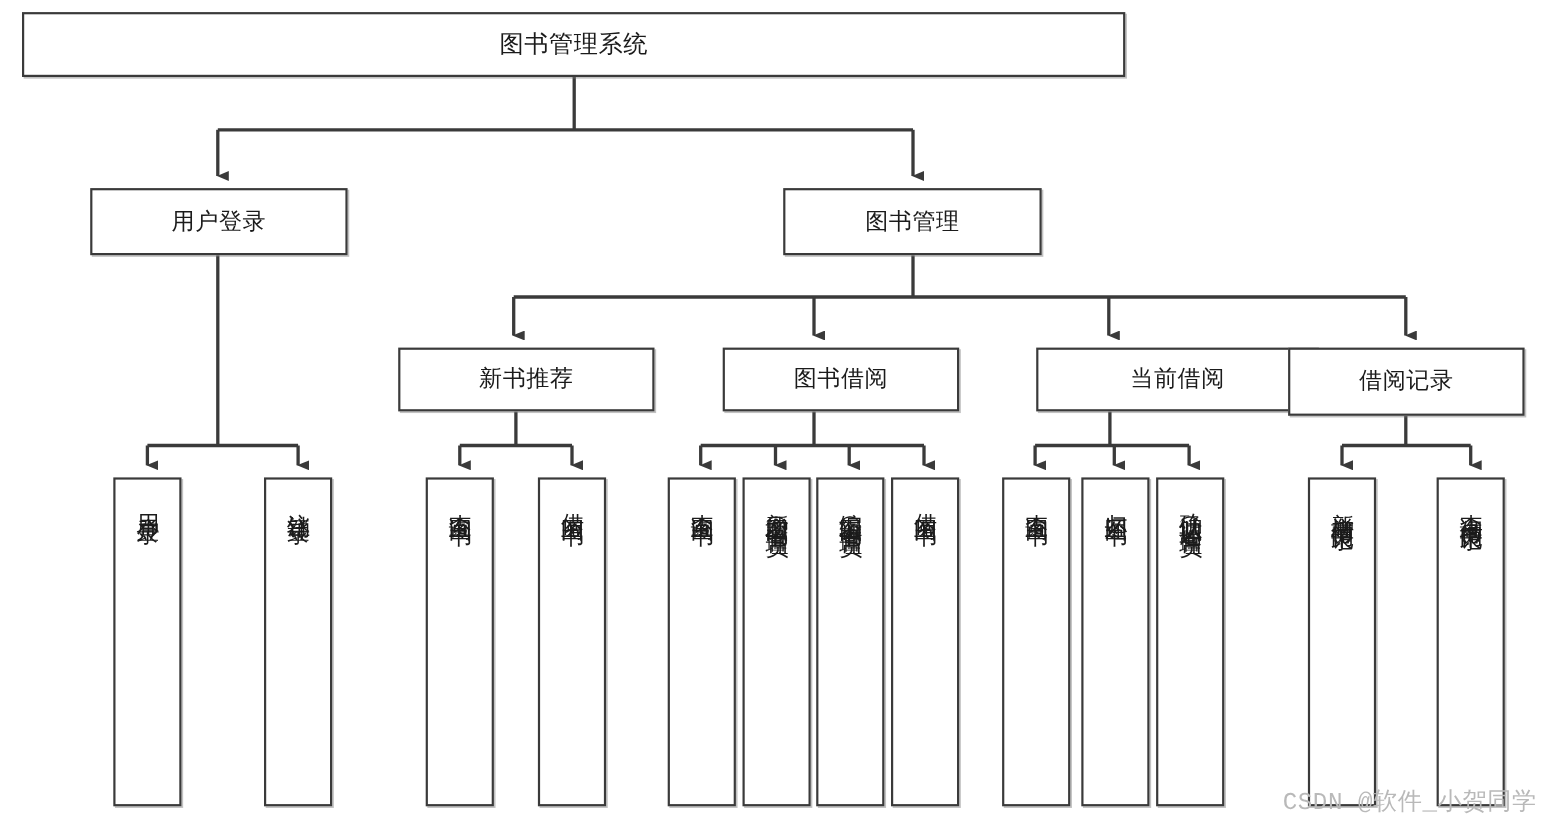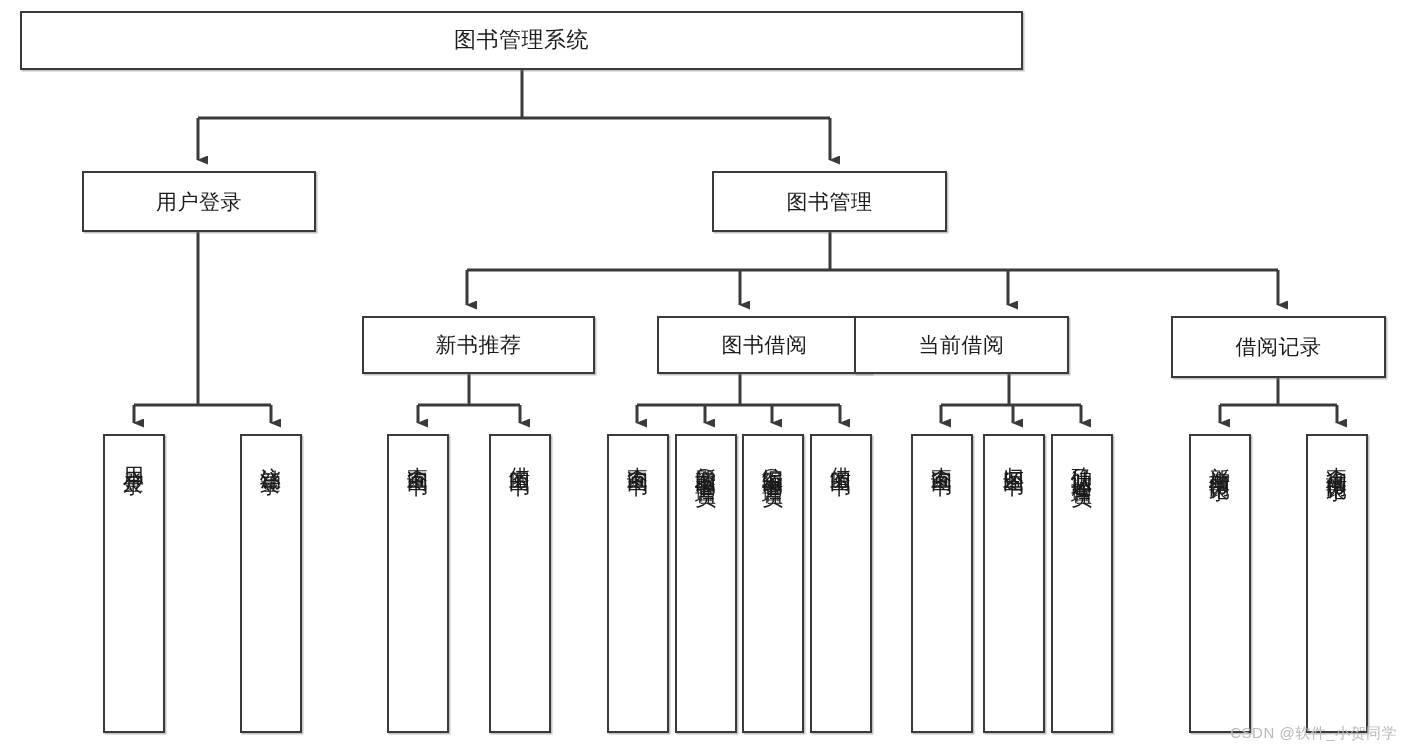--- a/index.html
+++ b/index.html
@@ -34,25 +34,26 @@
   .node.vert .label{
     writing-mode:vertical-rl;
     text-orientation:upright;
     font-size:21px;
     letter-spacing:3px;
     line-height:1;
   }
   #watermark{
     position:absolute;
     right:8px;bottom:4px;
-    font-size:15px;
+    font-size:22px;
     color:#b9b9b9;
     letter-spacing:.5px;
     user-select:none;
     white-space:pre;
+    font-family:Liberation Mono, monospace;
   }
 </style>
 </head>
 <body>
 
 <div id="diagram-root">
 
   <svg id="wires" viewBox="0 0 1405 747" aria-hidden="true">
     <defs>
       <marker id="arrowhead" markerWidth="9" markerHeight="11" refX="4.5" refY="10" orient="auto" markerUnits="userSpaceOnUse">
@@ -108,21 +109,21 @@
         <span class="label">图书管理</span>
       </div>
     </div>
   <div id="level3-nodes">
       <div class="node horiz" style="left: 362px; top: 316px; width: 233px; height: 58px;">
         <span class="label">新书推荐</span>
       </div>
       <div class="node horiz" style="left: 657px; top: 316px; width: 215px; height: 58px;">
         <span class="label">图书借阅</span>
       </div>
-      <div class="node horiz" style="left: 854px; top: 316px; width: 215px; height: 58px;">
+      <div class="node horiz" style="left: 942px; top: 316px; width: 257px; height: 58px;">
         <span class="label">当前借阅</span>
       </div>
       <div class="node horiz" style="left: 1171px; top: 316px; width: 215px; height: 62px;">
         <span class="label">借阅记录</span>
       </div>
     </div>
   <div id="leaf-nodes">
       <div class="node vert" style="left: 103px; top: 434px; width: 62px; height: 299px;">
         <span class="label">用户登录</span>
       </div>

